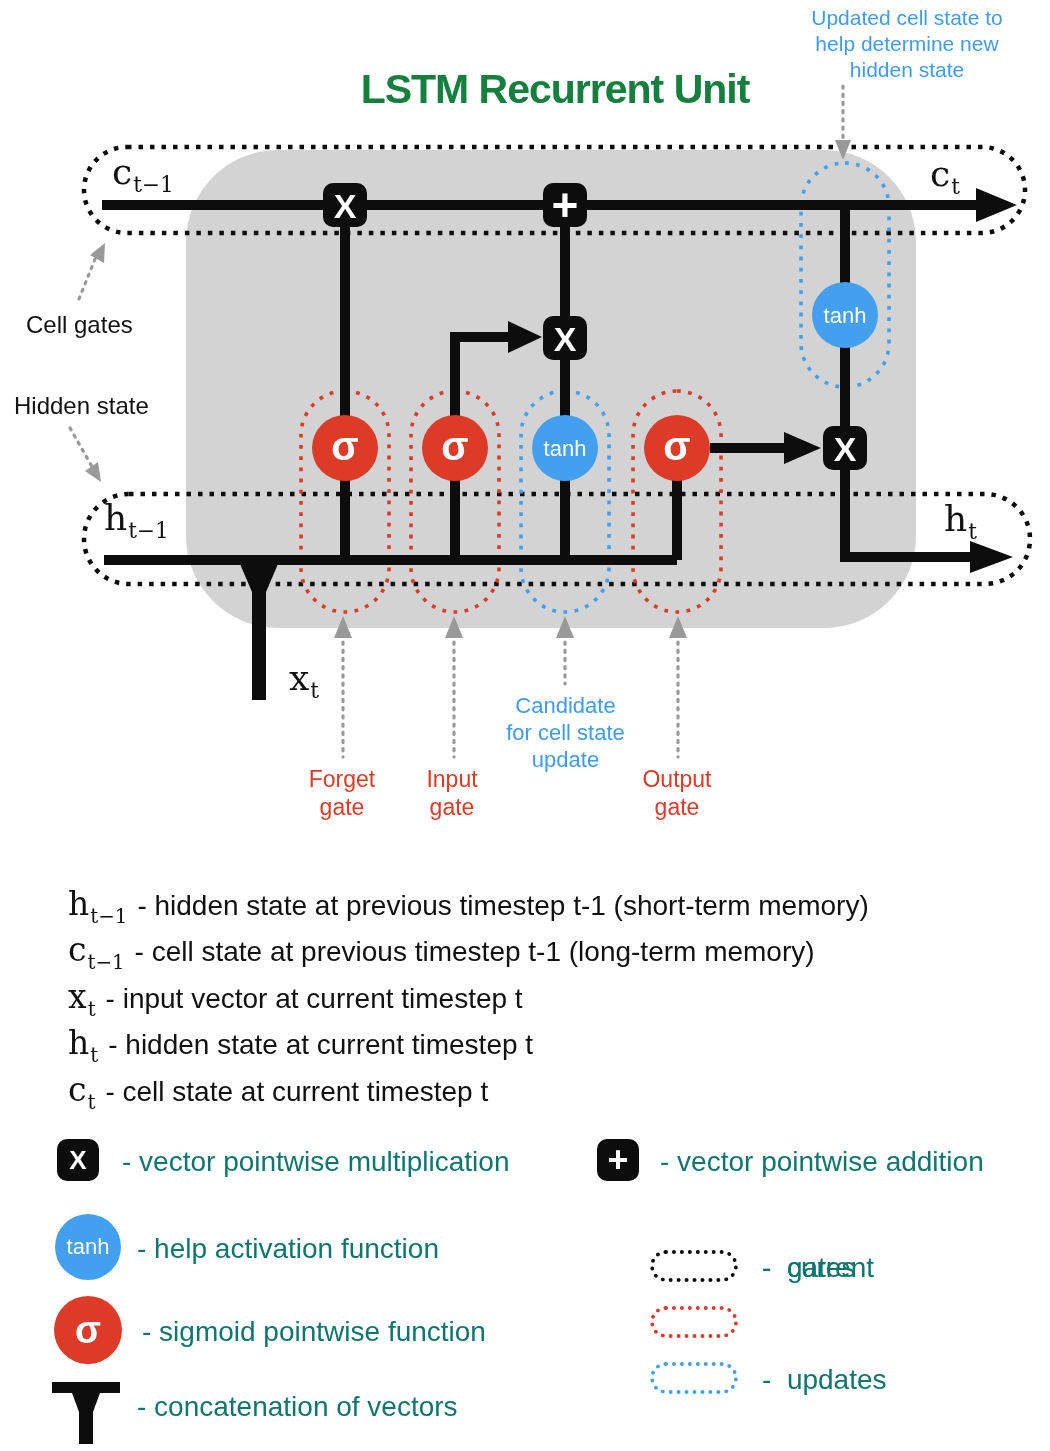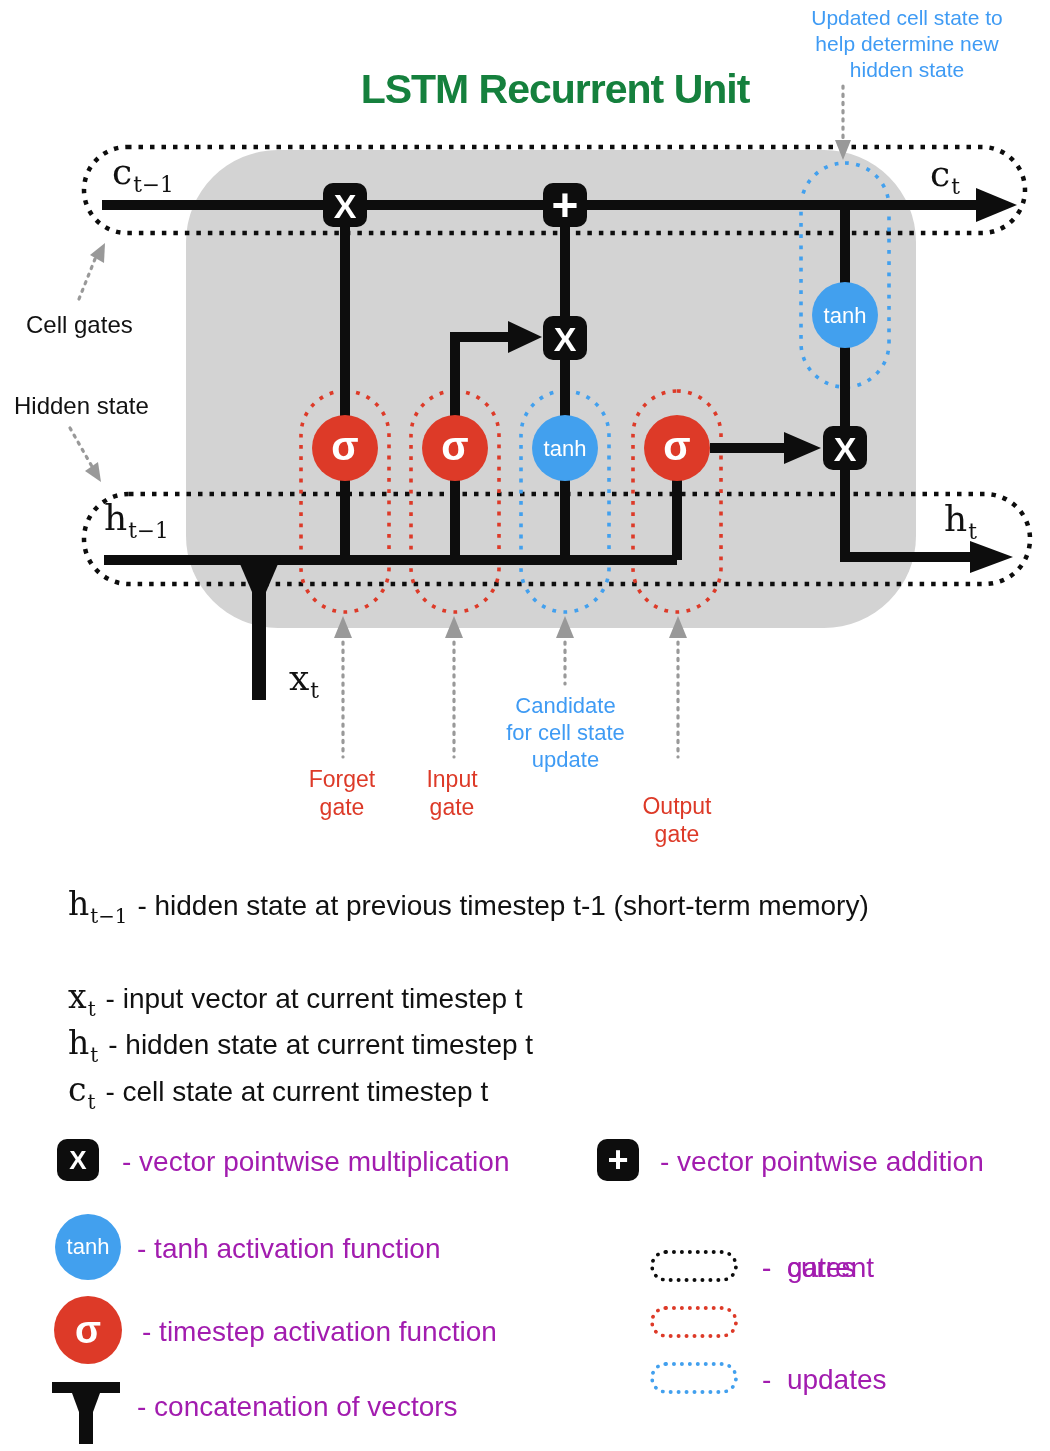--- a/index.html
+++ b/index.html
@@ -36,21 +36,21 @@
   .tanh-t{fill:#fff;font-size:22px;text-anchor:middle;}
   .note-line{stroke:var(--arrow-gray);stroke-width:3.2;stroke-dasharray:2.2 6;stroke-linecap:round;fill:none;}
   .note-head{fill:var(--arrow-gray);stroke:none;}
   
   .def-row{left:68px;}
   .def-text{font-size:28px;margin-left:10px;color:#111;}
   .badge{width:42px;height:42px;background:var(--ink);border-radius:10px;color:#fff;
          display:flex;align-items:center;justify-content:center;font-weight:bold;}
   .badge-x{font-size:26px;}
   .badge-plus{font-size:36px;}
-  .leg-text{font-size:28px;color:#a21caf;white-space:pre;}
+  .leg-text{font-size:28px;color:#0f766e;white-space:pre;}
   .leg-circle{border-radius:50%;color:#fff;display:flex;align-items:center;justify-content:center;}
   .leg-tanh{width:66px;height:66px;background:var(--blue);font-size:22px;}
   .leg-sig{width:68px;height:68px;background:var(--red);font-size:38px;font-weight:bold;}
   .cap-box{width:88px;height:32px;border-radius:17px;border:4px dotted var(--ink);box-sizing:border-box;}
   .cap-box.red{border-color:var(--red);}
   .cap-box.blue{border-color:var(--blue);}
 </style>
 </head>
 <body>
 
@@ -147,48 +147,51 @@
   <span class="abs math m36" style="left:112px;top:151px"><span>c</span><sub>t−1</sub></span>
   <span class="abs math m36" style="left:930px;top:153px"><span>c</span><sub>t</sub></span>
   <span class="abs math m36" style="left:104px;top:497px"><span>h</span><sub>t−1</sub></span>
   <span class="abs math m36" style="left:944px;top:498px"><span>h</span><sub>t</sub></span>
   <span class="abs math m36" style="left:289px;top:657px"><span>x</span><sub>t</sub></span>
 
   <div class="abs gate-label pre" style="left:281px;top:765px;width:122px">Forget
 gate</div>
   <div class="abs gate-label pre" style="left:391px;top:765px;width:122px">Input
 gate</div>
-  <div class="abs gate-label pre" style="left:616px;top:792px;width:122px">Output
+  <div class="abs gate-label pre" style="left:616px;top:765px;width:122px">Output
 gate</div>
   <div class="abs cand-label pre" style="left:478px;top:692px;width:175px">Candidate
 for cell state
 update</div>
 
   <div class="abs def-row" style="top:884px">
     <span class="math" style="font-size:33px"><span>h</span><sub>t−1</sub></span><span class="def-text">- hidden state at previous timestep t-1 (short-term memory)</span>
   </div>
+  <div class="abs def-row" style="top:930px">
+    <span class="math" style="font-size:33px"><span>c</span><sub>t−1</sub></span><span class="def-text">- cell state at previous timestep t-1 (long-term memory)</span>
+  </div>
   <div class="abs def-row" style="top:1023px">
     <span class="math" style="font-size:33px"><span>h</span><sub>t</sub></span><span class="def-text">- hidden state at current timestep t</span>
   </div>
   <div class="abs def-row" style="top:977px">
     <span class="math" style="font-size:33px"><span>x</span><sub>t</sub></span><span class="def-text">- input vector at current timestep t</span>
   </div>
   <div class="abs def-row" style="top:1070px">
     <span class="math" style="font-size:33px"><span>c</span><sub>t</sub></span><span class="def-text">- cell state at current timestep t</span>
   </div>
 
   <div class="abs badge badge-x" style="left:57px;top:1139px">X</div>
   <div class="abs leg-text" style="left:122px;top:1146px">- vector pointwise multiplication</div>
   <div class="abs badge badge-plus" style="left:597px;top:1139px">+</div>
   <div class="abs leg-text" style="left:660px;top:1146px">- vector pointwise addition</div>
 
   <div class="abs leg-circle leg-tanh" style="left:55px;top:1214px">tanh</div>
-  <div class="abs leg-text" style="left:137px;top:1233px">- tanh activation function</div>
+  <div class="abs leg-text" style="left:137px;top:1233px">- help activation function</div>
   <div class="abs leg-circle leg-sig" style="left:54px;top:1296px">σ</div>
-  <div class="abs leg-text" style="left:142px;top:1316px">- timestep activation function</div>
+  <div class="abs leg-text" style="left:142px;top:1316px">- sigmoid pointwise function</div>
 
   <svg class="abs" style="left:52px;top:1382px" width="70" height="62" viewBox="0 0 70 62">
     <rect x="0" y="0" width="68" height="11" fill="#0d0d0d"></rect>
     <polygon points="20,11 48,11 41,30 27,30" fill="#0d0d0d"></polygon>
     <rect x="27" y="11" width="14" height="51" fill="#0d0d0d"></rect>
   </svg>
   <div class="abs leg-text" style="left:137px;top:1391px">- concatenation of vectors</div>
 
   <div class="abs cap-box" style="left:650px;top:1250px"></div>
   <div class="abs leg-text" style="left:762px;top:1252px">-  current</div>

